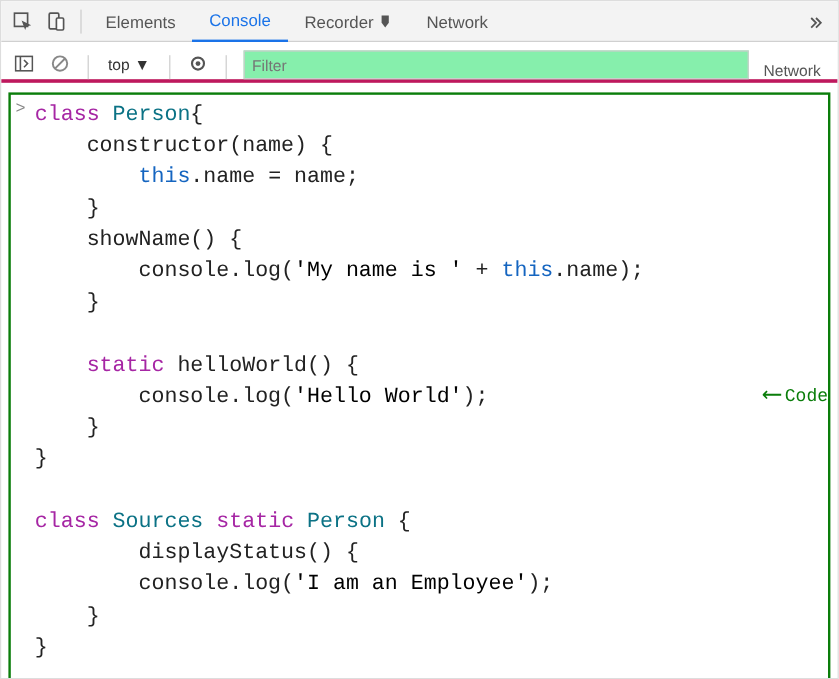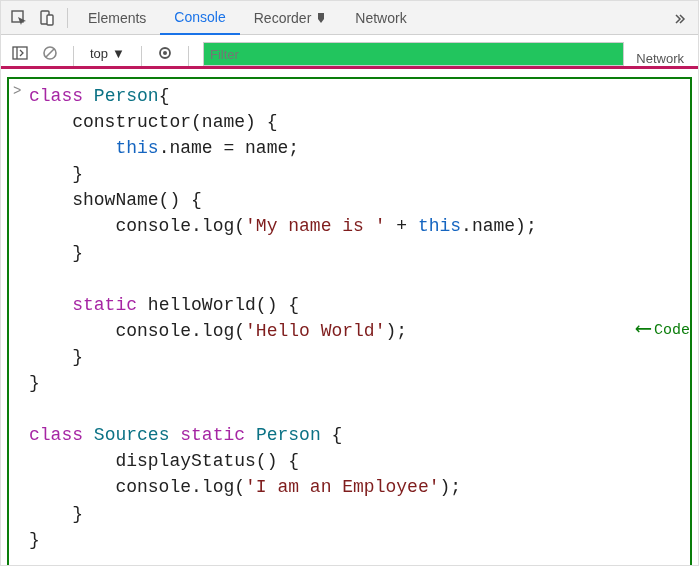--- a/index.html
+++ b/index.html
@@ -62,21 +62,21 @@
     color:#333;
     font-size:13px;
   }
   .filter {
     flex: 1;
     height: 24px;
     border: 1px solid #ccc;
     padding: 0 6px;
     font-size: 13px;
     color:#333;
-    background:#22c55e;
+    background:#86efac;
     margin-left:4px;
   }
   .levels {
     padding: 0 8px;
     color:#555;
     font-size:13px;
     white-space:nowrap;
   }
   .console-body {
     position: relative;
@@ -111,21 +111,21 @@
   pre.output {
     margin:1px;
     font-family: Consolas, "Courier New", monospace;
     font-size:14px;
     line-height:1.45;
     padding-left: 18px;
     color:#4d7c0f;
   }
   .kw   { color:#a626a4; }   
   .cls  { color:#0b7285; }
-  .str  { color:#7f1d1d; }      
+  .str  { color:#000000; }      
   .this { color:#1565c0; }
 
   .annot {
     position:absolute;
     display:flex;
     align-items:center;
     gap:4px;
     font-family: Consolas, "Courier New", monospace;
     font-size:15px;
   }

